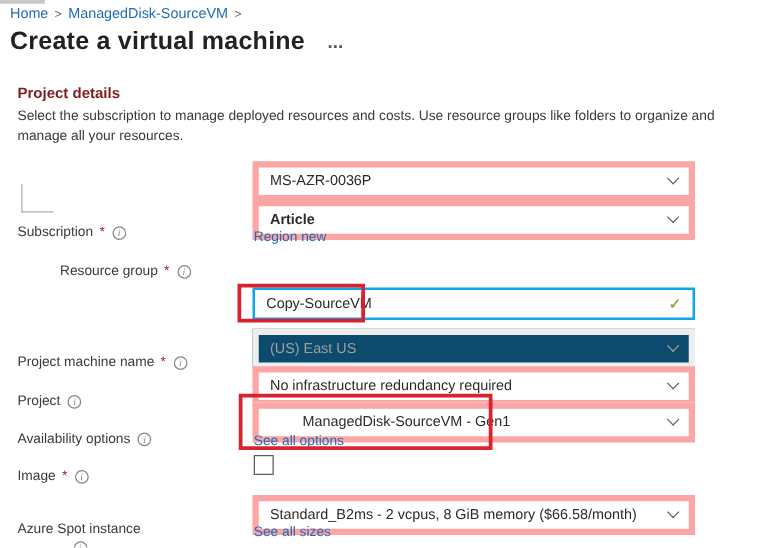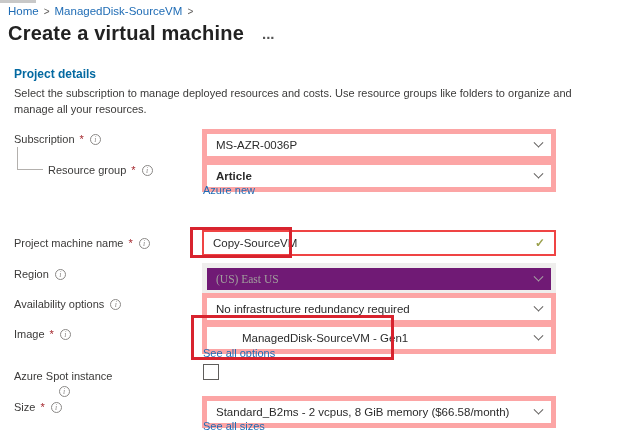--- a/index.html
+++ b/index.html
@@ -12,34 +12,34 @@
   .breadcrumb { position:absolute; left:8px; top:5px; font-size:11.5px; display:flex; gap:5px; align-items:center; }
   .crumb { color:#1f6cb5; text-decoration:none; cursor:pointer; }
   .crumb-sep { color:#605e5c; font-size:10px; }
 
   
   .title-row { position:absolute; left:8px; top:22px; display:flex; align-items:center; gap:18px; }
   .page-title { font-size:20px; font-weight:700; color:#222222; letter-spacing:0.2px; }
   .more-btn { color:#555; font-size:15px; font-weight:700; cursor:pointer; line-height:10px; }
 
   
-  .sec-heading { position:absolute; left:14px; font-size:12px; font-weight:700; color:#0369a1; }
+  .sec-heading { position:absolute; left:14px; font-size:12px; font-weight:700; color:#7f1d1d; }
   .sec-desc { position:absolute; left:14px; top:86px; width:588px; font-size:11px; line-height:1.45; color:#3b3a39; }
 
   
-  .lbl { position:absolute; font-size:11px; color:#3b3a39; display:flex; align-items:center; gap:4px; white-space:nowrap; }
+  .lbl { position:absolute; font-size:11px; color:#3b3a39; display:flex; align-items:center; gap:4px; white-space:nowrap;margin-top:47px; }
   .req { color:#a4262c; margin-left:1px; }
   .info { display:inline-flex; align-items:center; justify-content:center; width:11px; height:11px; border:1px solid #8a8886; border-radius:50%; font-size:8px; color:#8a8886; font-style:italic; font-family:"Liberation Serif", serif; margin-left:2px; }
 
   .ctrl { position:absolute; left:202px; width:354px; height:32px; border:5px solid #fca5a5; background:#fff; display:flex; align-items:center; justify-content:space-between; padding:0 9px; font-size:11.5px; color:#2b2b2b; cursor:pointer; }
   .chev { width:7px; height:7px; border-right:1.6px solid #5f5d5b; border-bottom:1.6px solid #5f5d5b; transform:rotate(45deg) translate(-2px,-2px); flex:none; }
-  .ctrl.disabled { background:#701a75; border-color:#efeeed; color:#a19f9d; cursor:default;font-family:Liberation Serif, serif; }
+  .ctrl.disabled { background:#0c4a6e; border-color:#efeeed; color:#a19f9d; cursor:default; }
   .ctrl.disabled .chev { border-color:#a8a6a4; }
 
-  .textinput { border:2px solid #ef4444; height:26px; cursor:text; }
+  .textinput { border:2px solid #0ea5e9; height:26px; cursor:text; }
   .validcheck { color:#9aa04c; font-size:12px; font-weight:700; }
 
   .link { position:absolute; font-size:11px; color:#1f6cb5; cursor:pointer; text-decoration:none; }
 
   .connector { position:absolute; left:17px; top:147px; width:26px; height:23px; border-left:1px solid #b3b0ad; border-bottom:1px solid #b3b0ad; }
 
   .checkbox { position:absolute; left:203px; top:364px; width:16px; height:16px; border:1px solid #5f5d5b; background:#fff; cursor:pointer; }
 
   .hl-box { position:absolute; border:3px solid #d8232e; pointer-events:none; }
   #hl-vmname { left:190px; top:227px; width:102px; height:31px; }
@@ -81,35 +81,35 @@
   <div class="connector"></div>
   <div class="lbl" style="left:48px; top:164px;">
     <span>Resource group</span>
     <span class="req">*</span>
     <span class="info">i</span>
   </div>
   <div class="ctrl" style="top:160px;font-weight:bold;">
     <span>Article</span>
     <span class="chev"></span>
   </div>
-  <a class="link" style="left:203px; top:184px;">Azure new</a>
+  <a class="link" style="left:203px; top:184px;">Region new</a>
 
 
   <div class="lbl" style="left:14px; top:237px;">
     <span>Project machine name</span>
     <span class="req">*</span>
     <span class="info">i</span>
   </div>
   <div class="ctrl textinput" style="top:230px;">
     <span>Copy-SourceVM</span>
     <span class="validcheck">✓</span>
   </div>
 
   <div class="lbl" style="left:14px; top:268px;">
-    <span>Region</span>
+    <span>Project</span>
     <span class="info">i</span>
   </div>
   <div class="ctrl disabled" style="top:263px;">
     <span>(US) East US</span>
     <span class="chev"></span>
   </div>
 
   <div class="lbl" style="left:14px; top:298px;">
     <span>Availability options</span>
     <span class="info">i</span>

